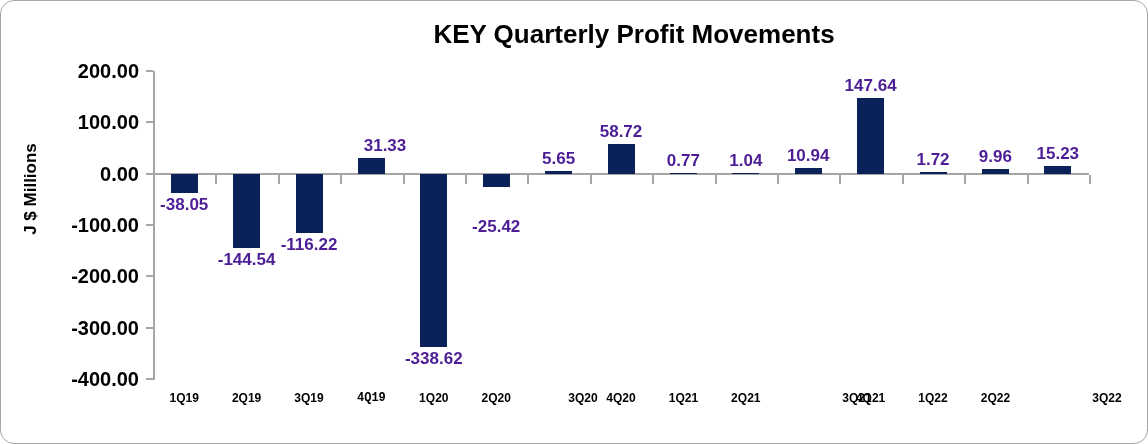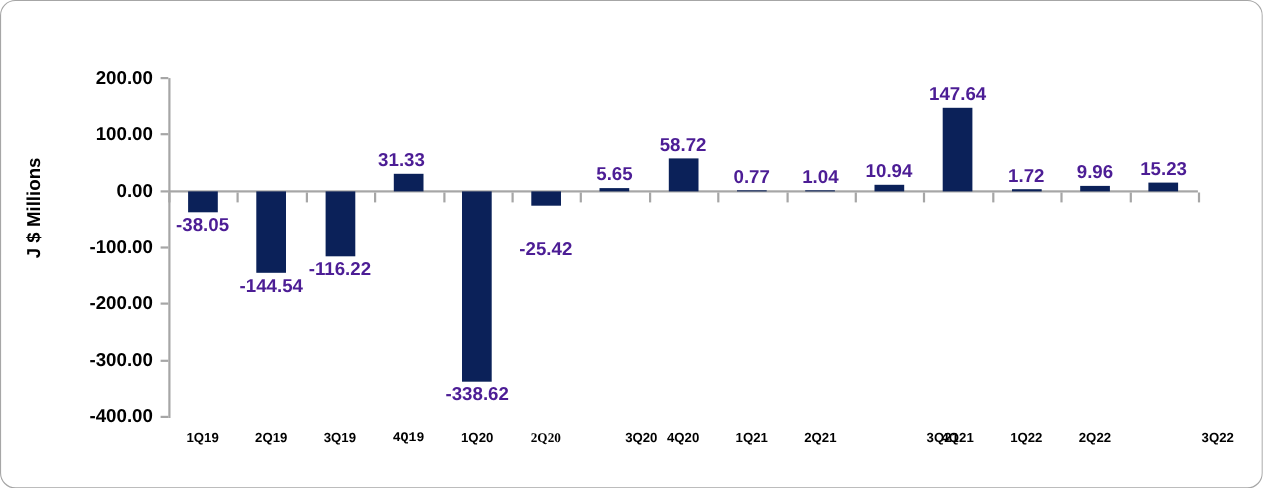--- a/index.html
+++ b/index.html
@@ -59,21 +59,21 @@
     width: 7px;
     height: 2px;
     background: #a6a6a6;
     left: 145px;
   }
   .ylabel {
     position: absolute;
     right: 1008px;        
     width: 120px;
     text-align: right;
-    font-size: 17px;
+    font-size: 20px;
     font-weight: bold;
     color: #000000;
     transform: translateY(-50%);
   }
   .xtick {
     position: absolute;
     width: 2px;
     height: 9px;
     background: #a6a6a6;
     top: 104px;
@@ -112,20 +112,21 @@
     transform: rotate(-90deg);
     transform-origin: center center;
     margin-left: -60px;
   }
 </style>
 </head>
 <body>
 
 <div id="chart-frame">
 
+  <div id="chart-title">KEY Quarterly Profit Movements</div>
 
   <div id="yaxis-title">J $ Millions</div>
 
   <div class="yaxis-line"></div>
 
   <div id="yticks">
       <div class="ytick" style="top: 69px;"></div>
       <div class="ytick" style="top: 120.333px;"></div>
       <div class="ytick" style="top: 171.667px;"></div>
       <div class="ytick" style="top: 223px;"></div>
@@ -177,42 +178,42 @@
         <div class="bar" title="3Q21: 10.94" style="left: 641.7px; top: 97.0508px; height: 5.61587px; background: rgb(11, 33, 89);"></div>
         <div class="bar" title="4Q21: 147.64" style="left: 704.1px; top: 26.8781px; height: 75.7885px; background: rgb(11, 33, 89);"></div>
         <div class="bar" title="1Q22: 2.29" style="left: 766.5px; top: 101.491px; height: 1.17553px; background: rgb(11, 33, 89);"></div>
         <div class="bar" title="2Q22: 9.96" style="left: 828.9px; top: 97.5539px; height: 5.1128px; background: rgb(11, 33, 89);"></div>
         <div class="bar" title="3Q22: 15.23" style="left: 891.3px; top: 94.8486px; height: 7.81807px; background: rgb(11, 33, 89);"></div>
       </div>
     <div id="dlabels">
         <div class="dlabel" style="left: 31.2px; top: 124.199px;">-38.05</div>
         <div class="dlabel" style="left: 93.6px; top: 178.864px;">-144.54</div>
         <div class="dlabel" style="left: 156px; top: 164.326px;">-116.22</div>
-        <div class="dlabel" style="left: 212px; top: 64.5839px;">31.33</div>
+        <div class="dlabel" style="left: 232px; top: 64.5839px;">31.33</div>
         <div class="dlabel" style="left: 280.8px; top: 278.492px;">-338.62</div>
         <div class="dlabel" style="left: 343.2px; top: 117.716px; margin-top: 28px;">-25.42</div>
         <div class="dlabel" style="left: 405.6px; top: 77.7663px;">5.65</div>
         <div class="dlabel" style="left: 468px; top: 50.5237px;">58.72</div>
         <div class="dlabel" style="left: 530.4px; top: 80.2714px;">0.77</div>
         <div class="dlabel" style="left: 592.8px; top: 80.1328px;">1.04</div>
         <div class="dlabel" style="left: 655.2px; top: 75.0508px;">10.94</div>
         <div class="dlabel" style="left: 717.6px; top: 4.87813px;">147.64</div>
         <div class="dlabel" style="left: 780px; top: 79.4911px;">1.72</div>
         <div class="dlabel" style="left: 842.4px; top: 75.5539px;">9.96</div>
         <div class="dlabel" style="left: 904.8px; top: 72.8486px;">15.23</div>
       </div>
   </div>
 
   <div id="catlabels">
       <div class="catlabel" style="left: 183.2px;">1Q19</div>
       <div class="catlabel" style="left: 245.6px;">2Q19</div>
       <div class="catlabel" style="left: 308px;">3Q19</div>
       <div class="catlabel" style="left: 370.4px; font-family: Liberation Mono, monospace;">4Q19</div>
       <div class="catlabel" style="left: 432.8px;">1Q20</div>
-      <div class="catlabel" style="left: 495.2px; font-family: Liberation Serif, serif;">2Q20</div>
+      <div class="catlabel" style="left: 495.2px;">2Q20</div>
       <div class="catlabel" style="left: 582px;">3Q20</div>
       <div class="catlabel" style="left: 620px;">4Q20</div>
       <div class="catlabel" style="left: 682.4px;">1Q21</div>
       <div class="catlabel" style="left: 744.8px;">2Q21</div>
       <div class="catlabel" style="left: 856px;">3Q21</div>
       <div class="catlabel" style="left: 869.6px;">4Q21</div>
       <div class="catlabel" style="left: 932px;">1Q22</div>
       <div class="catlabel" style="left: 994.4px;">2Q22</div>
       <div class="catlabel" style="left: 1061px; margin-left: 45px;">3Q22</div>
     </div>

